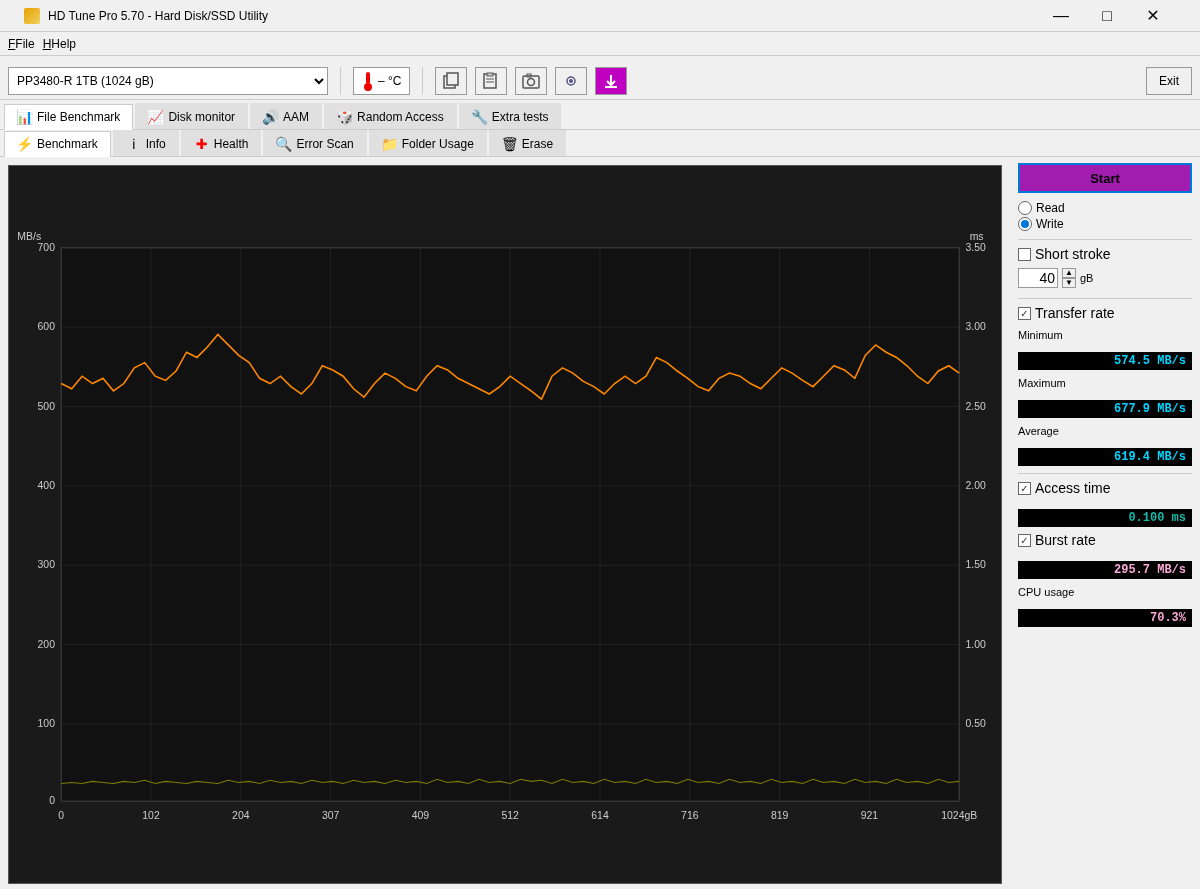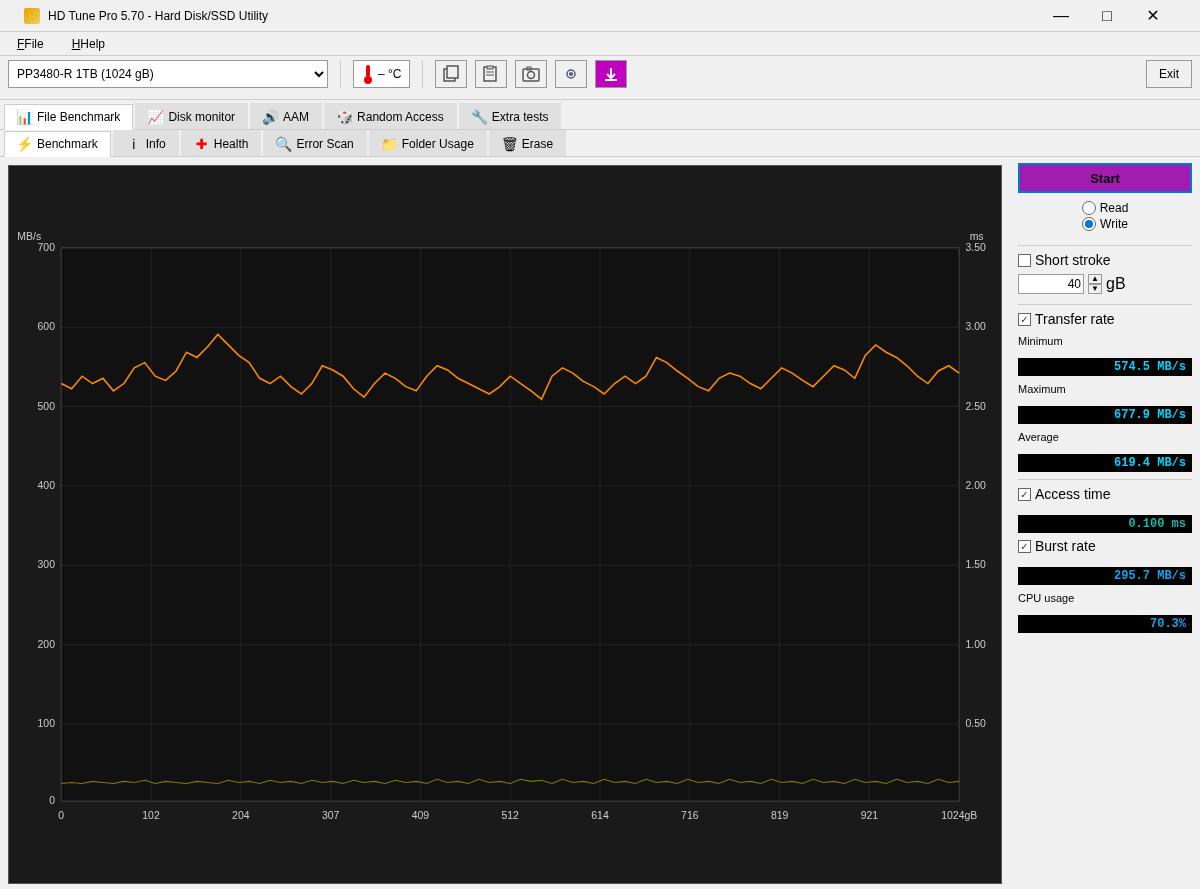--- a/index.html
+++ b/index.html
@@ -14,30 +14,30 @@
     .title-bar-left { display: flex; align-items: center; gap: 8px; }
     .title-bar-icon { width: 16px; height: 16px; background: linear-gradient(135deg, #e8a000, #f0d060); border-radius: 2px; display: inline-block; }
     .title-bar-controls { display: flex; gap: 0; }
     .title-bar-btn {
       width: 46px; height: 32px; border: none; background: transparent;
       cursor: pointer; font-size: 16px; display: flex; align-items: center; justify-content: center;
     }
 
     
     .menu-bar {
-      background: #f0f0f0; padding: 2px 13px; border-bottom: 1px solid #ccc;
-      display: flex; gap: 20px; height: 24px; align-items: center;
+      background: #f0f0f0; padding: 2px 4px; border-bottom: 1px solid #ccc;
+      display: flex; gap: 0; height: 24px; align-items: center;
     }
     .menu-item { font-size: 12px; cursor: pointer; padding: 2px 4px; }
     .menu-item u { text-decoration: underline; }
 
     
     .toolbar {
       background: #f0f0f0; padding: 4px 8px;
-      display: flex; align-items: flex-start; gap: 8px;
+      display: flex; align-items: flex-end; gap: 8px;
       border-bottom: 1px solid #ccc; height: 44px;
     }
     .drive-select {
       width: 320px; height: 28px; font-size: 12px;
       border: 1px solid #999; background: white; padding: 0 4px;
     }
     .toolbar-sep { width: 1px; height: 28px; background: #ccc; margin: 0 4px; }
     .temp-display {
       display: flex; align-items: center; gap: 4px;
       background: white; border: 1px solid #999; padding: 2px 8px; height: 28px;
@@ -81,58 +81,58 @@
     
     .right-panel {
       width: 190px; padding: 6px 8px; display: flex; flex-direction: column; gap: 4px;
       background: #f0f0f0;
     }
     .start-btn {
       width: 100%; height: 30px; background: #a21caf; border: 2px solid #0078d7;
       cursor: pointer; font-size: 13px; font-weight: bold; margin-bottom: 4px;
     }
 
-    .radio-group { display: flex; flex-direction: column; gap: 2px; margin-bottom: 8px; align-items: center; }
+    .radio-group { display: flex; flex-direction: column; gap: 2px; margin-bottom: 2px; }
     .radio-item { display: flex; align-items: center; gap: 4px; font-size: 12px; cursor: pointer; }
     .radio-circle {
       width: 14px; height: 14px; border: 1px solid #666; border-radius: 50%;
       background: white; display: flex; align-items: center; justify-content: center;
     }
     .radio-circle.checked::after {
       content: ''; width: 8px; height: 8px; background: #0078d7; border-radius: 50%;
     }
 
     .checkbox-item { display: flex; align-items: center; gap: 4px; font-size: 14px; cursor: pointer; margin-bottom: 2px; }
     .checkbox-box {
       width: 13px; height: 13px; border: 1px solid #666; background: white;
       display: flex; align-items: center; justify-content: center; font-size: 10px; color: #333;
     }
     .checkbox-box.checked::after { content: '✓'; }
 
     .spinner-row { display: flex; align-items: center; gap: 4px; margin-bottom: 4px; }
     .spinner-input {
-      width: 66px; height: 20px; border: 1px solid #999; background: white;
-      text-align: right; font-size: 12px; padding: 0 2px;
+      width: 40px; height: 20px; border: 1px solid #999; background: white;
+      text-align: right; font-size: 14px; padding: 0 2px;
     }
     .spinner-btns { display: flex; flex-direction: column; }
     .spinner-btn {
       width: 14px; height: 10px; border: 1px solid #999; background: #f0f0f0;
       cursor: pointer; font-size: 8px; display: flex; align-items: center; justify-content: center; line-height: 1;
     }
-    .unit-label { font-size: 16px; }
+    .unit-label { font-size: 11px; }
 
     .stat-label { font-size: 11px; color: #000; margin-top: 2px; }
     .stat-value {
       background: black; color: #00d4ff; font-size: 12px; font-weight: bold;
       padding: 2px 6px; text-align: right; width: 100%; margin-bottom: 1px;
       font-family: 'Courier New', monospace;
       margin-top: 7px;
     }
     .stat-value.yellow { color: #14b8a6; }
-    .stat-value.white { color: #0ea5e9; text-align: right; }
+    .stat-value.white { color: #f9a8d4; text-align: right; }
     .stat-value.cyan { color: #00d4ff; }
 
     
     .chart-svg { width: 100%; height: 100%; }
 
     .axis-label { font-size: 10px; fill: #ccc; font-family: Arial; }
     .grid-line { stroke: #333; stroke-width: 0.5; }
     .chart-line { fill: none; stroke: #ff8800; stroke-width: 1.5; }
     .chart-line-yellow { fill: none; stroke: #aaaa00; stroke-width: 1; opacity: 0.7; }
 

